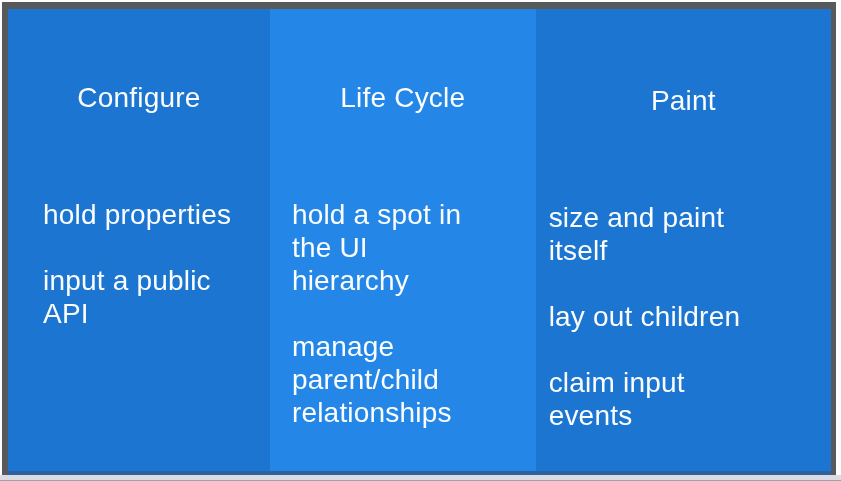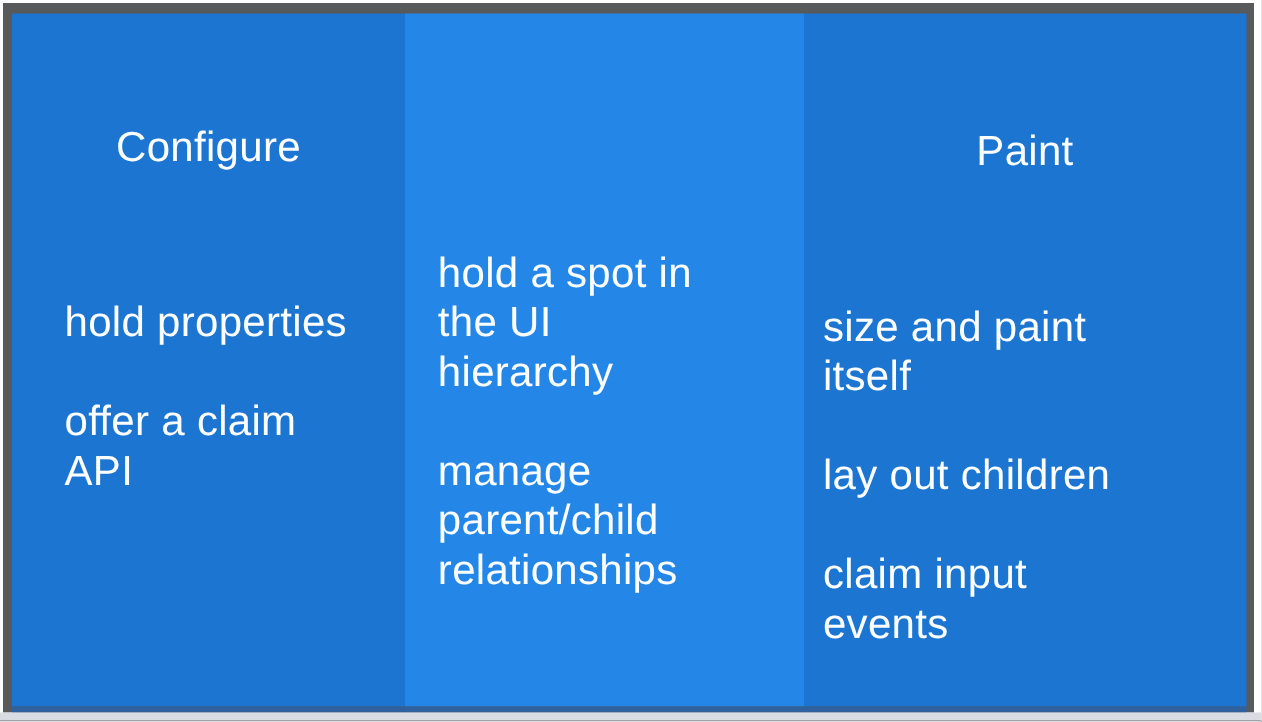--- a/index.html
+++ b/index.html
@@ -78,25 +78,26 @@
 
 <div id="canvas">
   <div class="frame">
     <div class="slide">
       <div class="columns">
 
         <div class="column">
           <div class="col-header">Configure</div>
           <div class="col-body">hold properties
 
-offer a claim
+input a public
 API</div>
         </div>
 
         <div class="column">
+          <div class="col-header">Life Cycle</div>
           <div class="col-body">hold a spot in
 the UI
 hierarchy
 
 manage
 parent/child
 relationships</div>
         </div>
 
         <div class="column">

